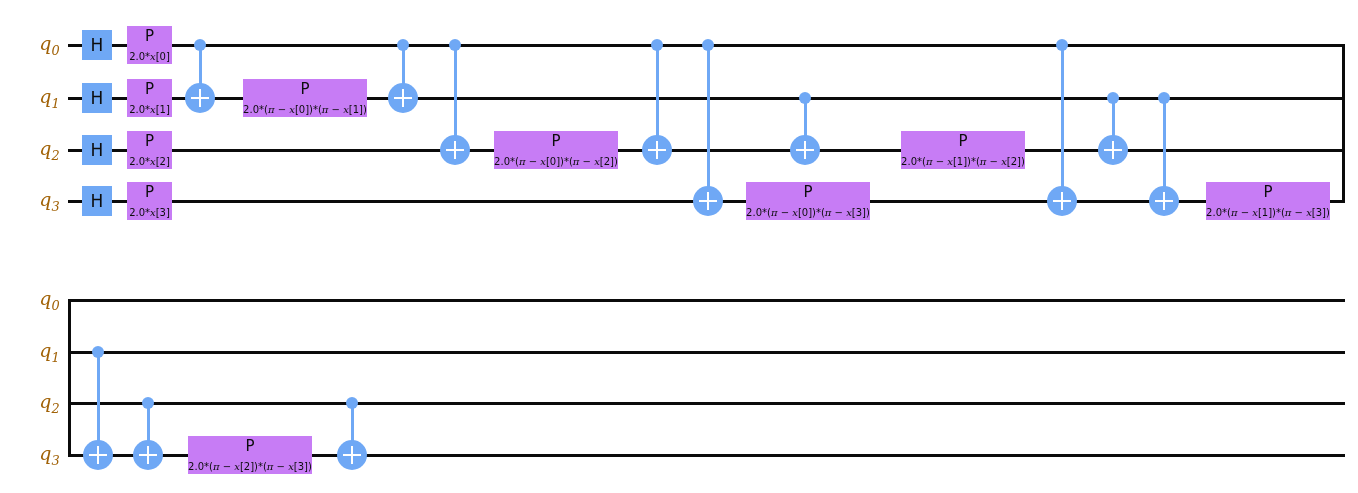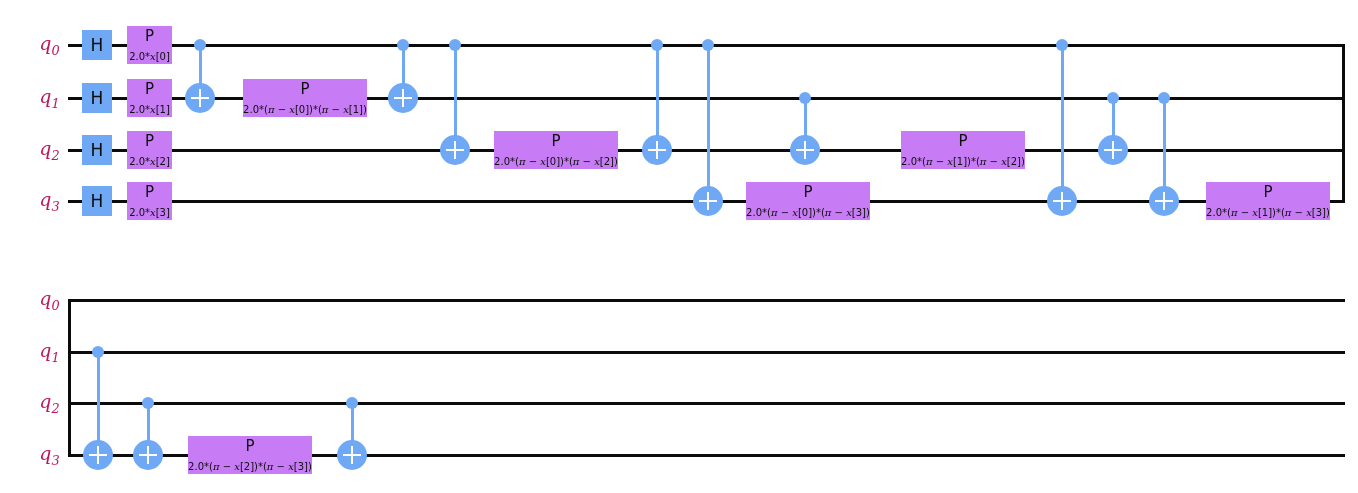--- a/index.html
+++ b/index.html
@@ -11,21 +11,21 @@
   .circuit-row{position:absolute;left:0;width:1358px;}
   #row-0{top:0;height:250px;}
   #row-1{top:255px;height:238px;}
 
   
   .wire{position:absolute;height:3px;background:#0b0b0b;}
   .wrap-connector{position:absolute;width:3px;background:#0b0b0b;}
 
   
   .qubit-label{position:absolute;font-family:"DejaVu Serif","Liberation Serif",serif;
-      font-style:italic;font-size:19px;color:#be185d;transform:translate(-100%,-50%);
+      font-style:italic;font-size:19px;color:#a16207;transform:translate(-100%,-50%);
       white-space:nowrap;letter-spacing:0.2px;}
   .qubit-label sub{font-size:0.68em;font-style:italic;}
 
   
   .gate-box{position:absolute;transform:translateY(-50%);
       display:flex;flex-direction:column;align-items:center;justify-content:center;
       box-sizing:border-box;overflow:hidden;}
   .gate-h{background:#6fa8f5;}
   .gate-p{background:#c77cf5;}
   .gate-label{color:#0d0d0d;line-height:1;}

